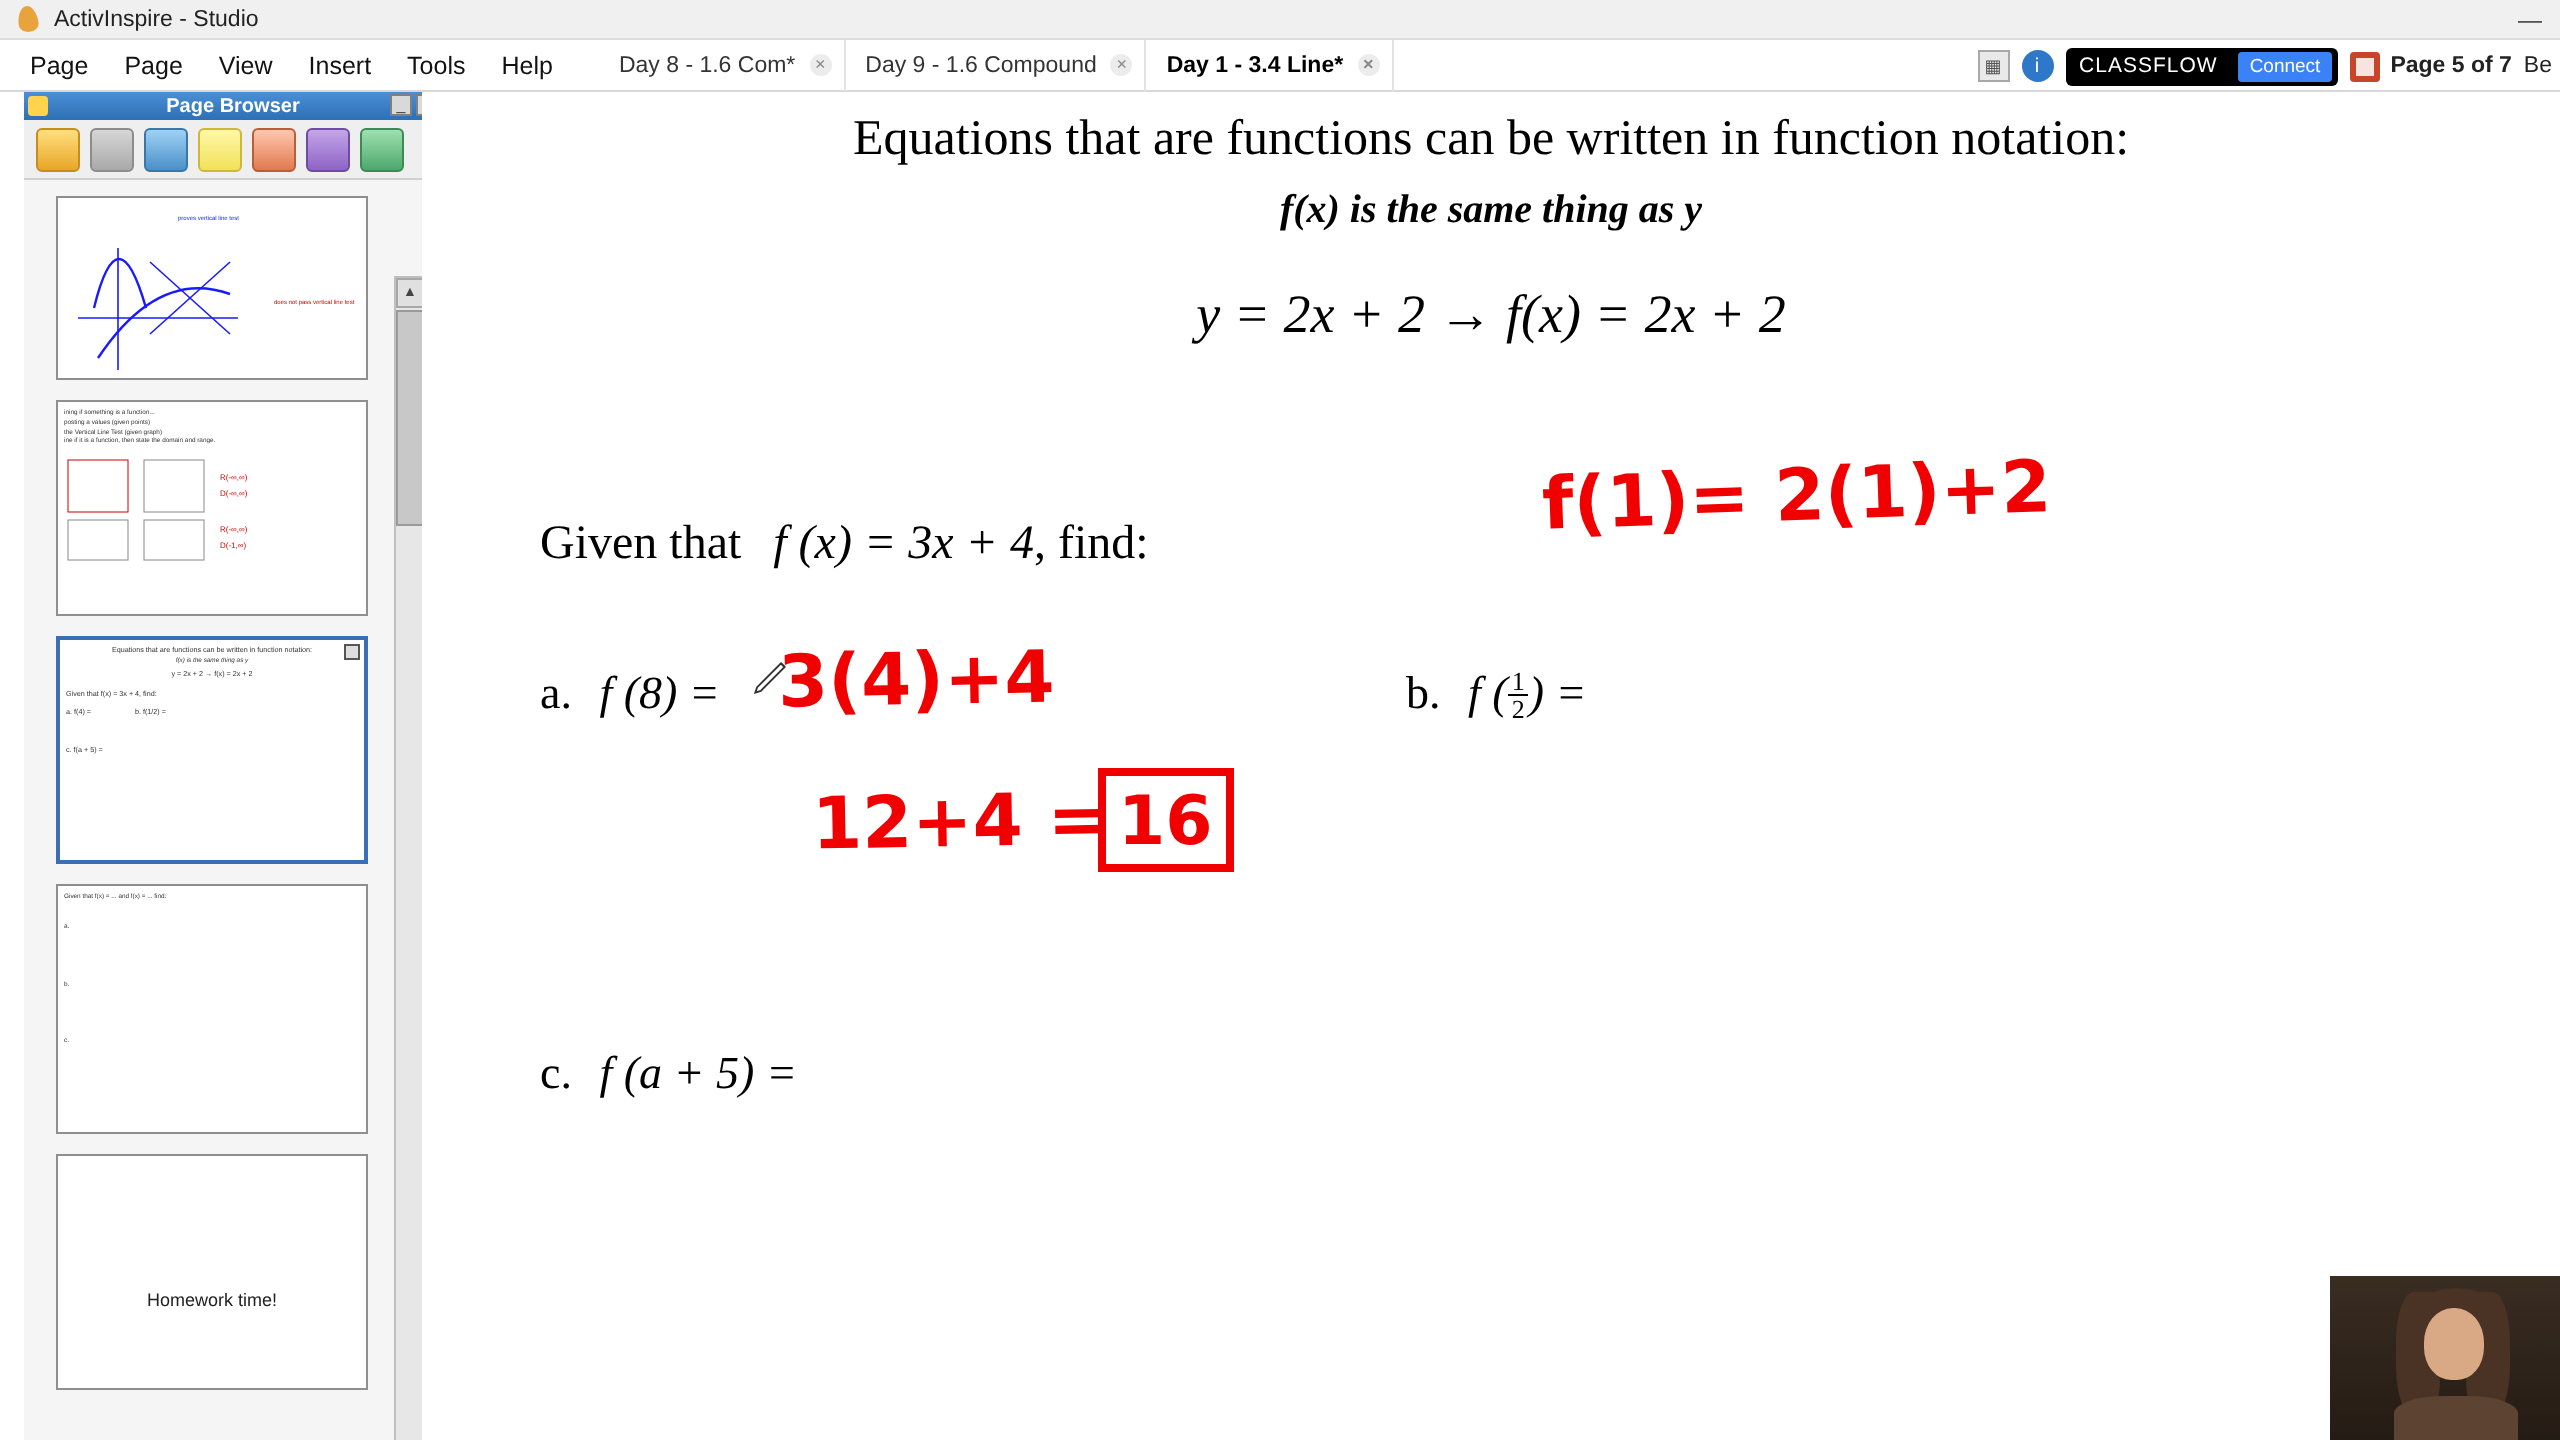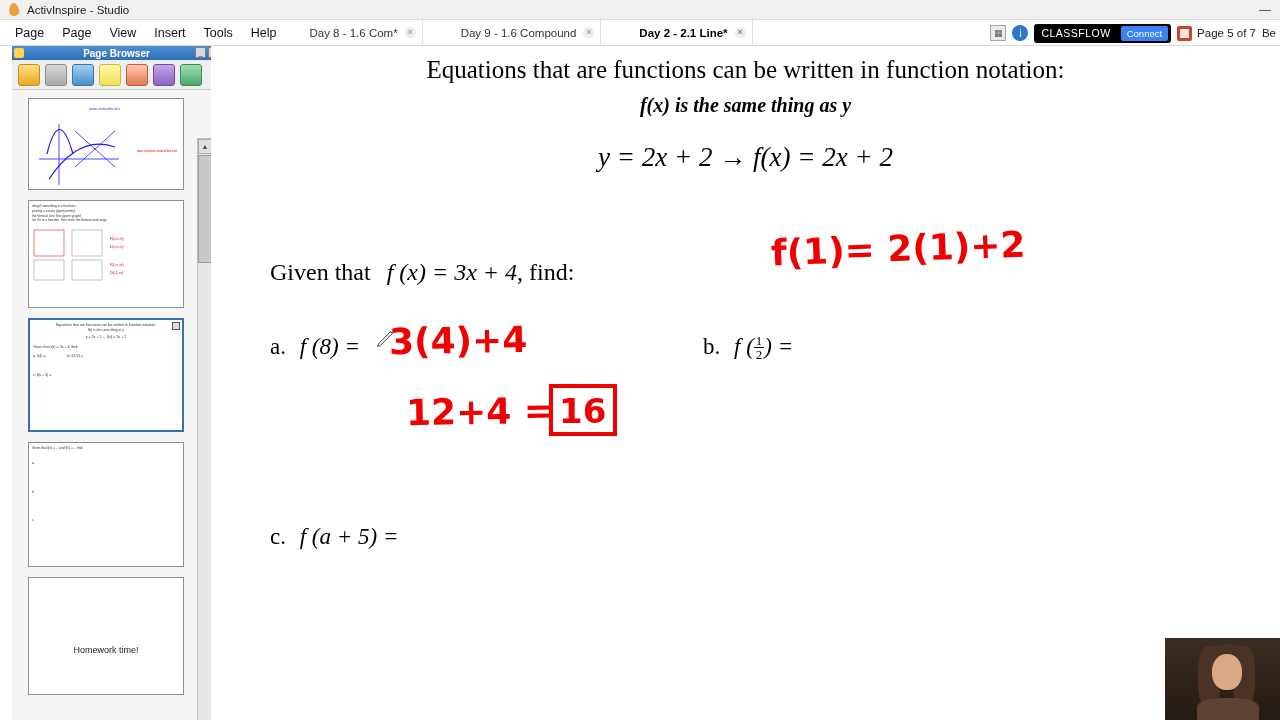--- a/index.html
+++ b/index.html
@@ -52,21 +52,21 @@
     background: #ffffff;
     border-bottom: 1px solid #d8d8d8;
     display: flex; align-items: center;
   }
   .menu-items { display: flex; align-items: center; padding-left: 6px; }
   .menu-item {
     font-size: 12.5px; color: #111; padding: 3px 9px; cursor: default;
   }
 
   
-  .tabs { display: flex; align-items: stretch; height: 26px; margin-left: 14px; gap: 28px; }
+  .tabs { display: flex; align-items: stretch; height: 26px; margin-left: 14px; }
   .tab {
     display: flex; align-items: center;
     padding: 0 6px 0 10px;
     font-size: 11.5px; color: #333;
     border-right: 1px solid #e2e2e2;
     gap: 7px;
     white-space: nowrap;
   }
   .tab.active { font-weight: bold; color: #000; }
   .tab .close-x {
@@ -102,21 +102,21 @@
   }
   .page-indicator { display: flex; align-items: center; gap: 5px; }
   .page-indicator .pi-icon {
     width: 15px; height: 15px; background: #c6452b; border-radius: 2px;
     position: relative;
   }
   .page-indicator .pi-icon::after {
     content: ""; position: absolute; left: 3px; top: 3px; width: 9px; height: 9px;
     background: #fff; opacity: .85;
   }
-  .page-indicator .pi-text { font-size: 11.5px; color: #222; }
+  .page-indicator .pi-text { font-size: 11.5px; color: #222; font-weight: bold; }
   .be-text { font-size: 11.5px; color: #222; }
 
   
   .browser {
     position: absolute; top: 46px; left: 12px; width: 210px; height: 674px;
     background: #f5f5f5;
     border-right: 1px solid #b9b9b9;
   }
   .browser-header {
     height: 14px; background: linear-gradient(#4a8fd6, #2e6fb5);
@@ -292,21 +292,21 @@
     <div class="tabs">
       <div class="tab">
         <span>Day 8 - 1.6 Com*</span>
         <span class="close-x">×</span>
       </div>
       <div class="tab">
         <span>Day 9 - 1.6 Compound</span>
         <span class="close-x">×</span>
       </div>
       <div class="tab active">
-        <span>Day 2 - 2.1 Line*</span>
+        <span>Day 1 - 3.4 Line*</span>
         <span class="close-x">×</span>
       </div>
     </div>
 
     <div class="right-tools">
       <div class="tool-sq">▦</div>
       <div class="tool-circle">i</div>
       <div class="classflow">
         <span class="cf-label">CLASSFLOW</span>
         <span class="cf-btn">Connect</span>

